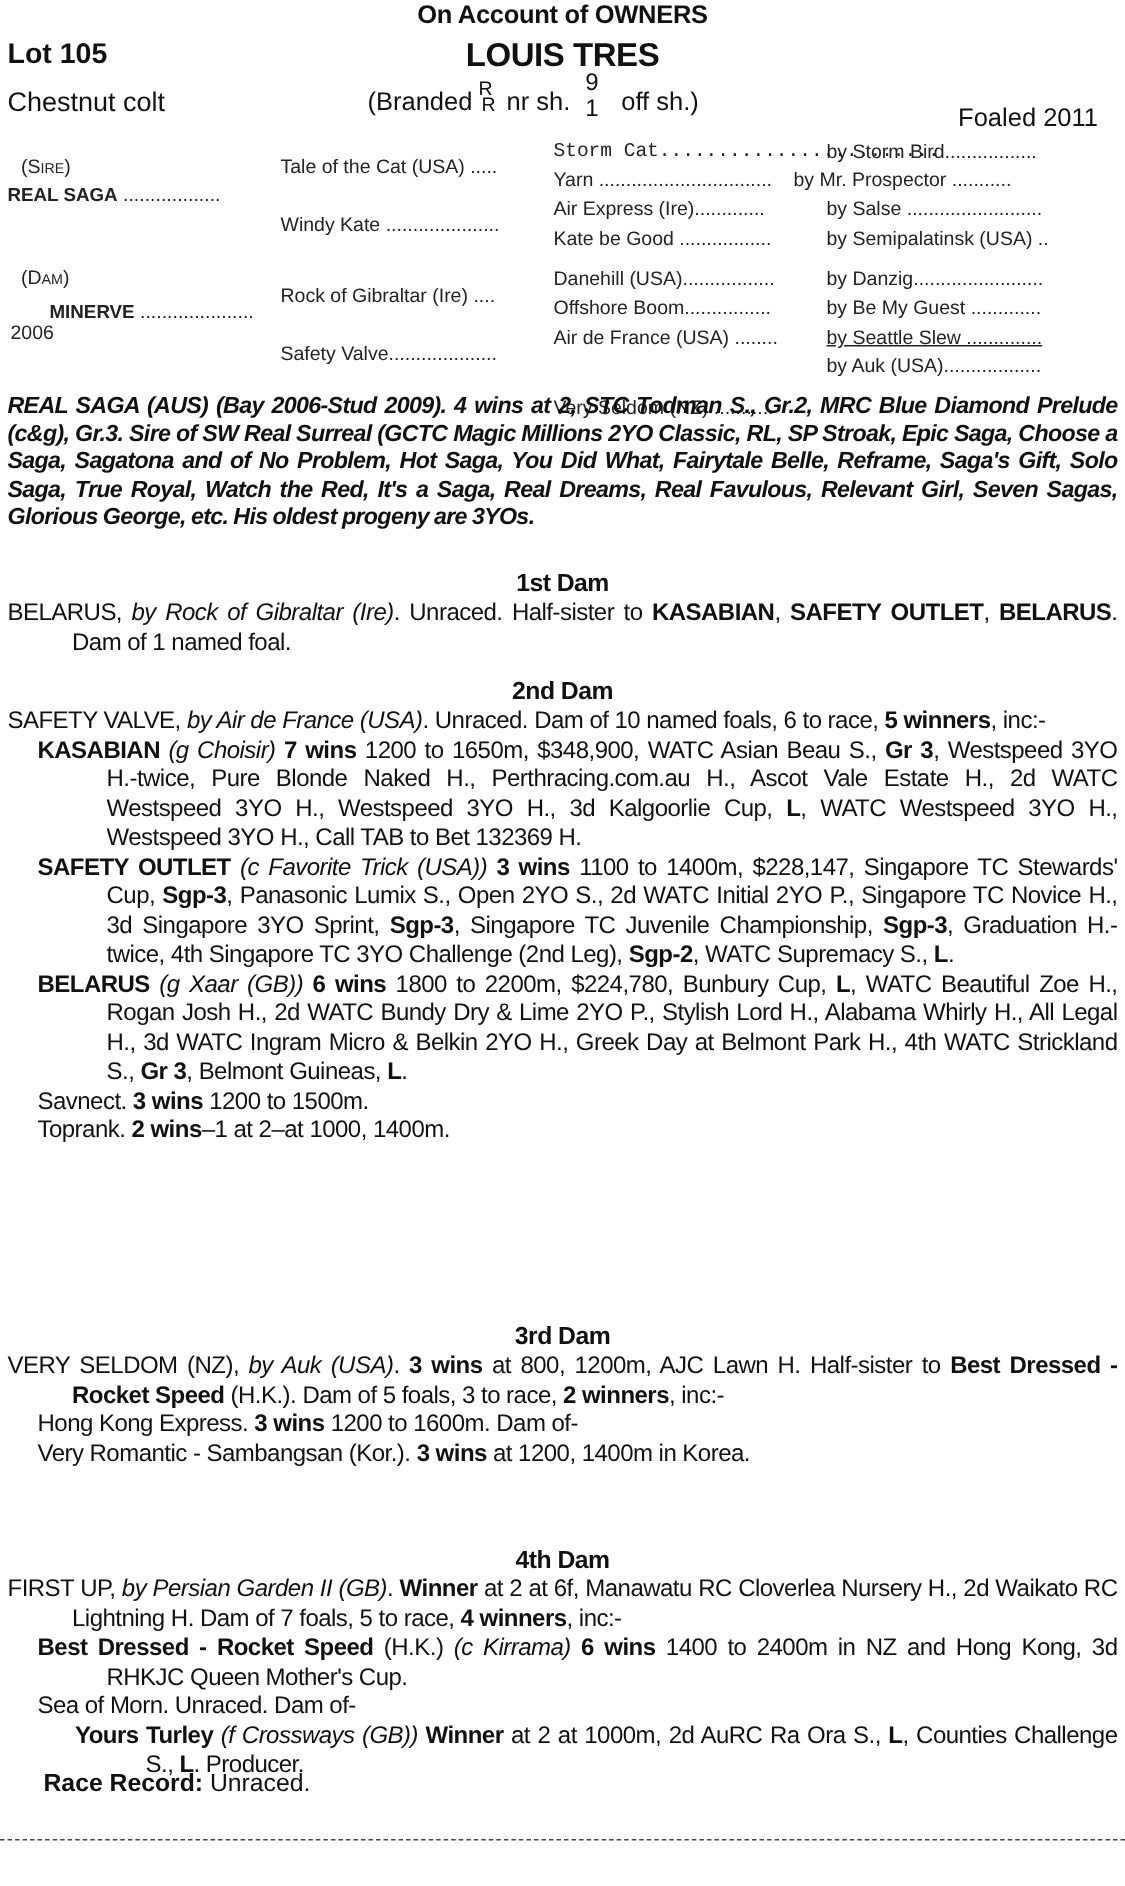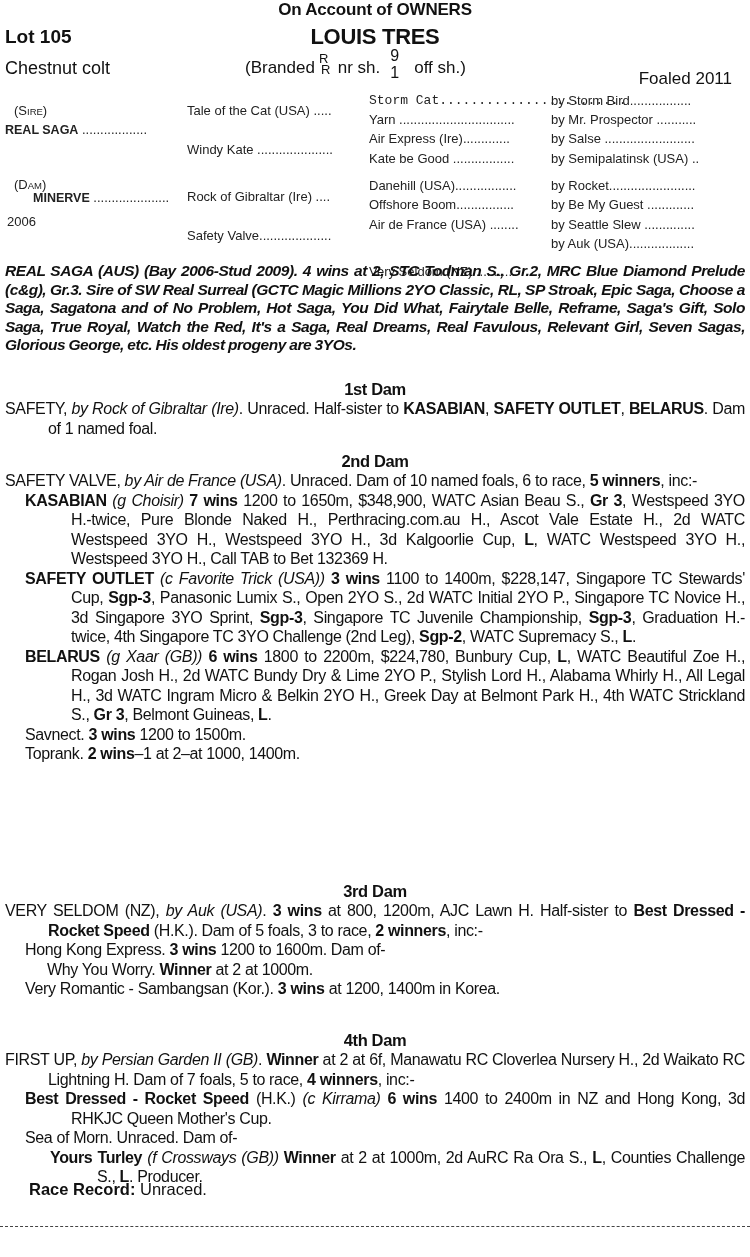--- a/index.html
+++ b/index.html
@@ -56,67 +56,66 @@
   <span>(Branded</span><span class="mark"><span style="left:0;top:-6px;">R</span><span style="left:2px;top:5px;">R</span></span>
   <span>nr sh.</span><span class="stack"><span style="top:-10px;">9</span><span style="top:7px;">1</span></span><span>off sh.)</span>
 </div>
 <div class="abs foaled">Foaled 2011</div>
 
 <div class="ped">
   <div class="abs" style="left:14px;top:103px;text-align:center;"><span>(S</span><small style="font-size:9.5px;">IRE</small>)</div>
   <div class="abs" style="left:5px;top:122px;"><span class="bold" style="font-size:12.5px;">REAL SAGA</span><span> ..................</span></div>
 
   <div class="abs" style="left:14px;top:177px;"><span>(D</span><small style="font-size:9.5px;">AM</small>)</div>
-  <div class="abs" style="left:5px;top:190px;padding-left:28px;"><span class="bold" style="font-size:12.5px;">MINERVE</span><span> .....................</span></div>
+  <div class="abs" style="left:5px;top:200px;padding-left:28px;"><span class="bold" style="font-size:12.5px;">MINERVE</span><span> .....................</span></div>
   <div class="abs" style="left:7px;top:214px;">2006</div>
 
   <div class="abs" style="left:187px;top:103px;">Tale of the Cat (USA) .....</div>
   <div class="abs" style="left:187px;top:142px;">Windy Kate .....................</div>
   <div class="abs" style="left:187px;top:189px;">Rock of Gibraltar (Ire) ....</div>
   <div class="abs" style="left:187px;top:228px;">Safety Valve....................</div>
 
   <div class="abs" style="left:369px;top:93px;font-family:Liberation Mono, monospace;">Storm Cat........................</div>
   <div class="abs" style="left:551px;top:93px;">by Storm Bird.................</div>
   <div class="abs" style="left:369px;top:112px;">Yarn ................................</div>
-  <div class="abs" style="left:551px;top:112px;">by Mr. Prospector ...........</div>
+  <div class="abs" style="left:529px;top:112px;">by Mr. Prospector ...........</div>
   <div class="abs" style="left:369px;top:131px;">Air Express (Ire).............</div>
   <div class="abs" style="left:551px;top:131px;">by Salse .........................</div>
   <div class="abs" style="left:369px;top:151px;">Kate be Good .................</div>
   <div class="abs" style="left:551px;top:151px;">by Semipalatinsk (USA) ..</div>
   <div class="abs" style="left:369px;top:178px;">Danehill (USA).................</div>
-  <div class="abs" style="left:551px;top:178px;">by Rocket........................</div>
+  <div class="abs" style="left:551px;top:178px;">by Danzig........................</div>
   <div class="abs" style="left:369px;top:197px;">Offshore Boom................</div>
   <div class="abs" style="left:551px;top:197px;">by Be My Guest .............</div>
   <div class="abs" style="left:369px;top:217px;">Air de France (USA) ........</div>
-  <div class="abs" style="left:551px;top:217px;">by Seattle Slew ..............</div>
+  <div class="abs" style="left:551px;top:217px;text-decoration:underline;">by Seattle Slew ..............</div>
   <div class="abs" style="left:369px;top:236px;margin-top:28px;">Very Seldom (NZ) ...........</div>
   <div class="abs" style="left:551px;top:236px;">by Auk (USA)..................</div>
 </div>
 
 <div class="sire-desc">REAL SAGA (AUS) (Bay 2006-Stud 2009). 4 wins at 2, STC Todman S., Gr.2, MRC Blue Diamond Prelude (c&amp;g), Gr.3. Sire of SW Real Surreal (GCTC Magic Millions 2YO Classic, RL, SP Stroak, Epic Saga, Choose a Saga, Sagatona and of No Problem, Hot Saga, You Did What, Fairytale Belle, Reframe, Saga's Gift, Solo Saga, True Royal, Watch the Red, It's a Saga, Real Dreams, Real Favulous, Relevant Girl, Seven Sagas, Glorious George, etc. His oldest progeny are 3YOs.</div>
 
 <div id="sections">
     <div class="sec" style="top: 379px;">
       <h3>1st Dam</h3>
-      <div class="para p0"><span>SAFETY, </span><span class="i">by Rock of Gibraltar (Ire)</span><span>. Unraced. Half-sister to </span><span class="b">KASABIAN</span><span>, </span><span class="b">SAFETY OUTLET</span><span>, </span><span class="b">BELARUS</span><span>. Dam of 1 named foal.</span></div>
+      <div class="para p0"><span>BELARUS, </span><span class="i">by Rock of Gibraltar (Ire)</span><span>. Unraced. Half-sister to </span><span class="b">KASABIAN</span><span>, </span><span class="b">SAFETY OUTLET</span><span>, </span><span class="b">BELARUS</span><span>. Dam of 1 named foal.</span></div>
     </div>
     <div class="sec" style="top: 451px;">
       <h3>2nd Dam</h3>
       <div class="para p0"><span>SAFETY VALVE, </span><span class="i">by Air de France (USA)</span><span>. Unraced. Dam of 10 named foals, 6 to race, </span><span class="b">5 winners</span><span>, inc:-</span></div>
       <div class="para p1"><span class="b">KASABIAN</span><span> </span><span class="i">(g Choisir)</span><span> </span><span class="b">7 wins</span><span> 1200 to 1650m, $348,900, WATC Asian Beau S., </span><span class="b">Gr 3</span><span>, Westspeed 3YO H.-twice, Pure Blonde Naked H., Perthracing.com.au H., Ascot Vale Estate H., 2d WATC Westspeed 3YO H., Westspeed 3YO H., 3d Kalgoorlie Cup, </span><span class="b">L</span><span>, WATC Westspeed 3YO H., Westspeed 3YO H., Call TAB to Bet 132369 H.</span></div>
       <div class="para p1"><span class="b">SAFETY OUTLET</span><span> </span><span class="i">(c Favorite Trick (USA))</span><span> </span><span class="b">3 wins</span><span> 1100 to 1400m, $228,147, Singapore TC Stewards' Cup, </span><span class="b">Sgp-3</span><span>, Panasonic Lumix S., Open 2YO S., 2d WATC Initial 2YO P., Singapore TC Novice H., 3d Singapore 3YO Sprint, </span><span class="b">Sgp-3</span><span>, Singapore TC Juvenile Championship, </span><span class="b">Sgp-3</span><span>, Graduation H.-twice, 4th Singapore TC 3YO Challenge (2nd Leg), </span><span class="b">Sgp-2</span><span>, WATC Supremacy S., </span><span class="b">L</span><span>.</span></div>
       <div class="para p1"><span class="b">BELARUS</span><span> </span><span class="i">(g Xaar (GB))</span><span> </span><span class="b">6 wins</span><span> 1800 to 2200m, $224,780, Bunbury Cup, </span><span class="b">L</span><span>, WATC Beautiful Zoe H., Rogan Josh H., 2d WATC Bundy Dry &amp; Lime 2YO P., Stylish Lord H., Alabama Whirly H., All Legal H., 3d WATC Ingram Micro &amp; Belkin 2YO H., Greek Day at Belmont Park H., 4th WATC Strickland S., </span><span class="b">Gr 3</span><span>, Belmont Guineas, </span><span class="b">L</span><span>.</span></div>
       <div class="para p1b"><span>Savnect. </span><span class="b">3 wins</span><span> 1200 to 1500m.</span></div>
       <div class="para p1b"><span>Toprank. </span><span class="b">2 wins</span><span>–1 at 2–at 1000, 1400m.</span></div>
     </div>
     <div class="sec" style="top: 881px;">
       <h3>3rd Dam</h3>
       <div class="para p0"><span>VERY SELDOM (NZ), </span><span class="i">by Auk (USA)</span><span>. </span><span class="b">3 wins</span><span> at 800, 1200m, AJC Lawn H. Half-sister to </span><span class="b">Best Dressed - Rocket Speed</span><span> (H.K.). Dam of 5 foals, 3 to race, </span><span class="b">2 winners</span><span>, inc:-</span></div>
       <div class="para p1b"><span>Hong Kong Express. </span><span class="b">3 wins</span><span> 1200 to 1600m. Dam of-</span></div>
-      <div class="para p2b"><span>Why You Worry. </span><span class="b">Winner</span><span> at 2 at 1000m.</span></div>
       <div class="para p1b"><span>Very Romantic - Sambangsan (Kor.). </span><span class="b">3 wins</span><span> at 1200, 1400m in Korea.</span></div>
     </div>
     <div class="sec" style="top: 1030px;">
       <h3>4th Dam</h3>
       <div class="para p0"><span>FIRST UP, </span><span class="i">by Persian Garden II (GB)</span><span>. </span><span class="b">Winner</span><span> at 2 at 6f, Manawatu RC Cloverlea Nursery H., 2d Waikato RC Lightning H. Dam of 7 foals, 5 to race, </span><span class="b">4 winners</span><span>, inc:-</span></div>
       <div class="para p1"><span class="b">Best Dressed - Rocket Speed</span><span> (H.K.) </span><span class="i">(c Kirrama)</span><span> </span><span class="b">6 wins</span><span> 1400 to 2400m in NZ and Hong Kong, 3d RHKJC Queen Mother's Cup.</span></div>
       <div class="para p1b"><span>Sea of Morn. Unraced. Dam of-</span></div>
       <div class="para p3"><span class="b">Yours Turley</span><span> </span><span class="i">(f Crossways (GB))</span><span> </span><span class="b">Winner</span><span> at 2 at 1000m, 2d AuRC Ra Ora S., </span><span class="b">L</span><span>, Counties Challenge S., </span><span class="b">L</span><span>. Producer.</span></div>
     </div>
   </div>

